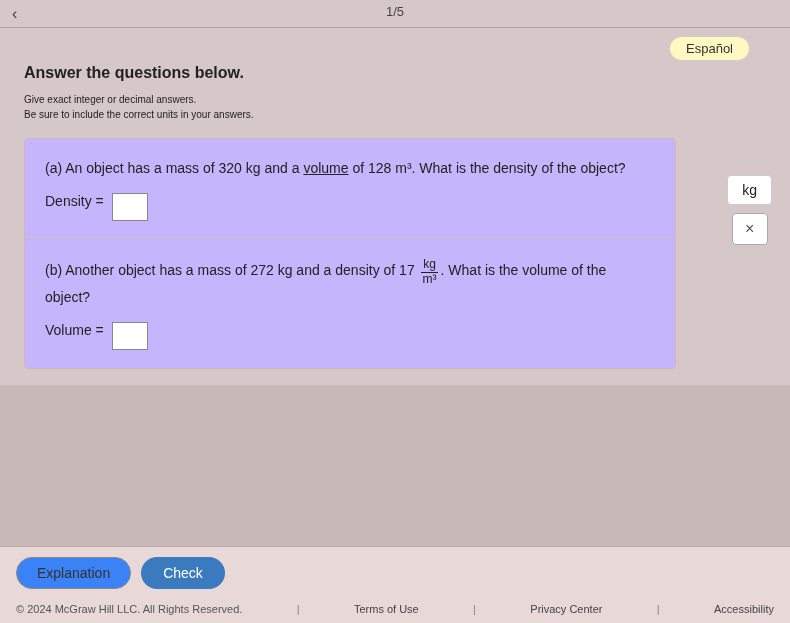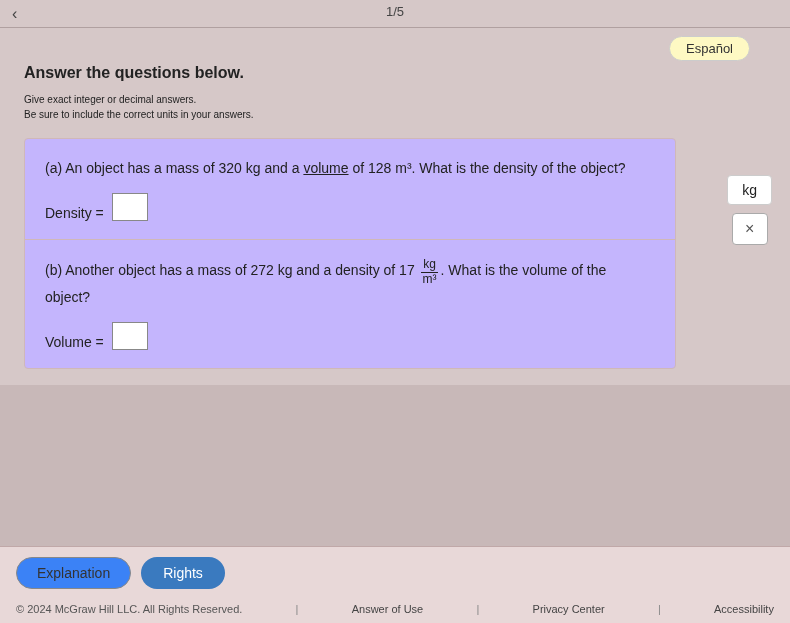--- a/index.html
+++ b/index.html
@@ -87,21 +87,21 @@
 
     .question-text {
       font-size: 14px;
       color: #222;
       line-height: 1.6;
       margin-bottom: 14px;
     }
 
     .answer-row {
       display: flex;
-      align-items: flex-end;
+      align-items: flex-start;
       gap: 8px;
     }
 
     .answer-label {
       font-size: 14px;
       color: #222;
     }
 
     .answer-input {
       width: 36px;
@@ -271,24 +271,24 @@
 </div>
 
 <div class="side-panel">
   <div class="unit-badge">kg</div>
   <div class="close-btn">×</div>
 </div>
 
 <div class="bottom-bar">
   <div class="action-row">
     <button class="explanation-btn">Explanation</button>
-    <button class="check-btn">Rights</button>
+    <button class="check-btn">Check</button>
   </div>
   <div class="footer-links">
     <span>© 2024 McGraw Hill LLC. All Rights Reserved.</span>
     <span class="sep">|</span>
-    <a href="#">Answer of Use</a>
+    <a href="#">Terms of Use</a>
     <span class="sep">|</span>
     <a href="#">Privacy Center</a>
     <span class="sep">|</span>
     <a href="#">Accessibility</a>
   </div>
 </div>
 
 </body></html>

